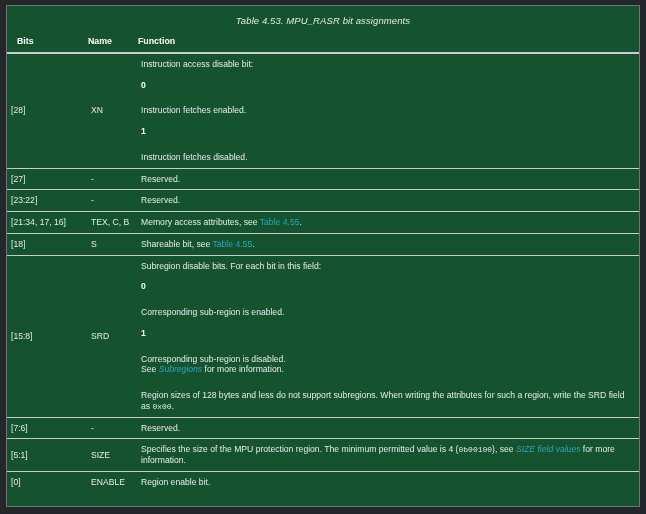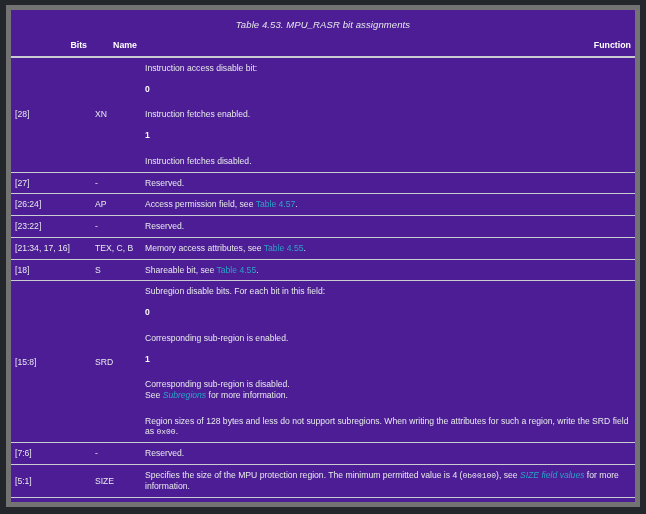--- a/index.html
+++ b/index.html
@@ -22,22 +22,22 @@
     height: 514px;
     background: #23272b;
     box-sizing: border-box;
     padding: 5px 6px 7px 6px;
   }
 
   .table-frame {
     width: 100%;
     height: 100%;
     box-sizing: border-box;
-    border: 5px solid #737373;
-    background: #4c1d95;
+    border: 1px solid #737373;
+    background: #14532d;
     overflow: hidden;
   }
 
   .table-title {
     text-align: center;
     font-style: italic;
     font-size: 9.5px;
     color: #e6e8ea;
     padding: 9px 4px 8px 4px;
     letter-spacing: 0.1px;
@@ -48,21 +48,21 @@
     border-collapse: collapse;
     table-layout: fixed;
     font-size: 8.6px;
   }
 
   table.reg col.c-bits   { width: 80px; }
   table.reg col.c-name   { width: 50px; }
   table.reg col.c-func   { width: auto; }
 
   table.reg thead th {
-    text-align: right;
+    text-align: left;
     font-weight: bold;
     font-size: 8.8px;
     color: #ffffff;
     padding: 2px 4px 6px 4px;
     border-bottom: 2px solid #c9cdd1;
     vertical-align: bottom;
   }
   table.reg thead th.th-bits { padding-left: 10px; }
   table.reg thead th.th-name { padding-left: 1px; }
   table.reg thead th.th-func { padding-left: 1px; }
@@ -153,27 +153,20 @@
         </tr>
 
         <tr>
           <td class="bits">[27]</td>
           <td class="name">-</td>
           <td class="func">
             <p>Reserved.</p>
           </td>
         </tr>
 
-        <tr>
-          <td class="bits">[26:24]</td>
-          <td class="name">AP</td>
-          <td class="func">
-            <p><span>Access permission field, see </span><a class="xref" href="#">Table 4.57</a><span>.</span></p>
-          </td>
-        </tr>
 
         <tr>
           <td class="bits">[23:22]</td>
           <td class="name">-</td>
           <td class="func">
             <p>Reserved.</p>
           </td>
         </tr>
 
         <tr>

